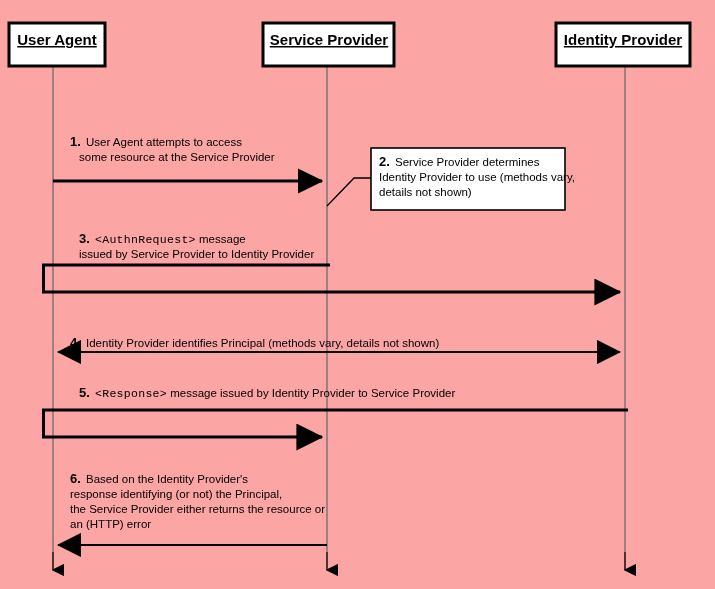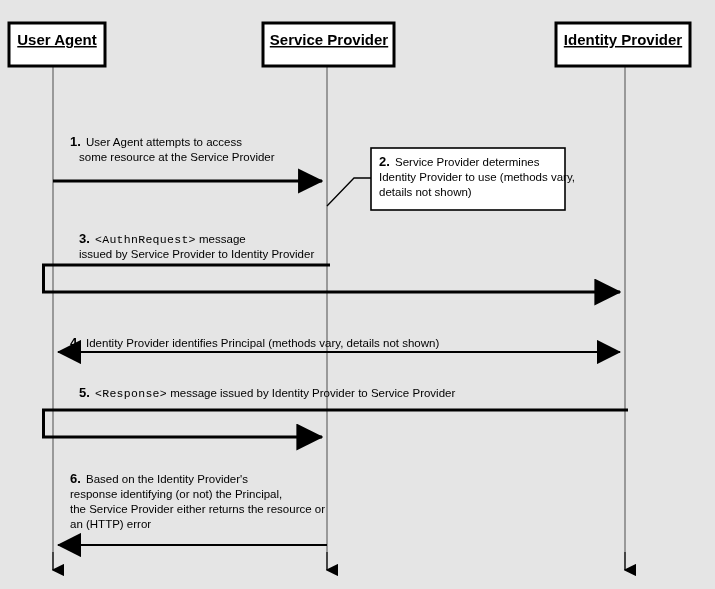--- a/index.html
+++ b/index.html
@@ -8,21 +8,21 @@
     padding: 0;
     background: #ffffff;
   }
   body {
     font-family: "Liberation Sans", sans-serif;
   }
   #diagram-root {
     position: relative;
     width: 715px;
     height: 589px;
-    background: #e5e5e5;
+    background: #fca5a5;
     overflow: hidden;
   }
   #diagram-svg {
     position: absolute;
     left: 0;
     top: 0;
     width: 715px;
     height: 589px;
   }
   .actor-label {

